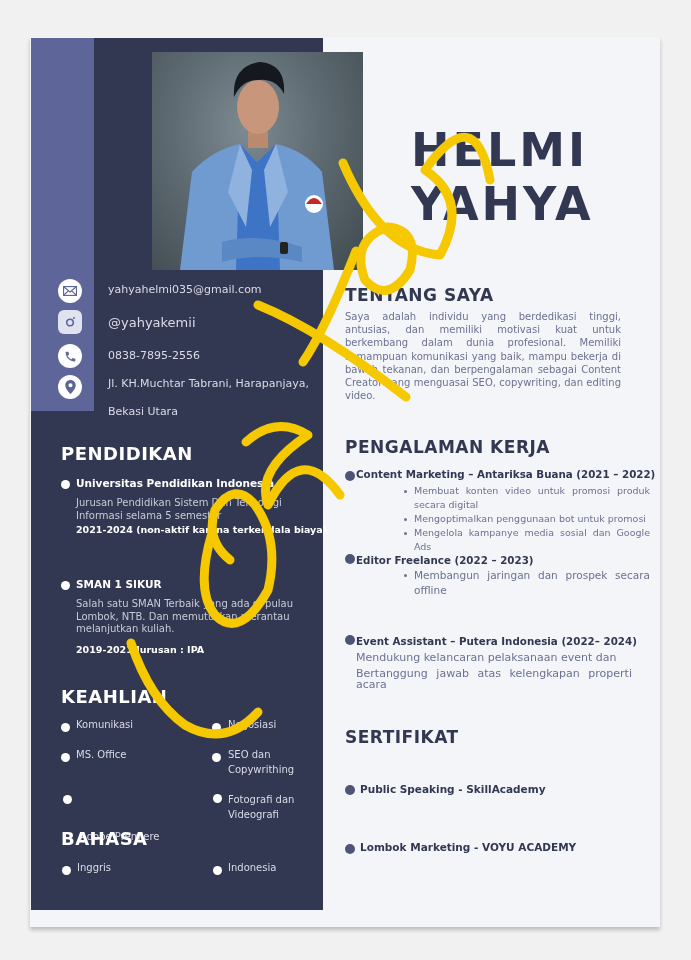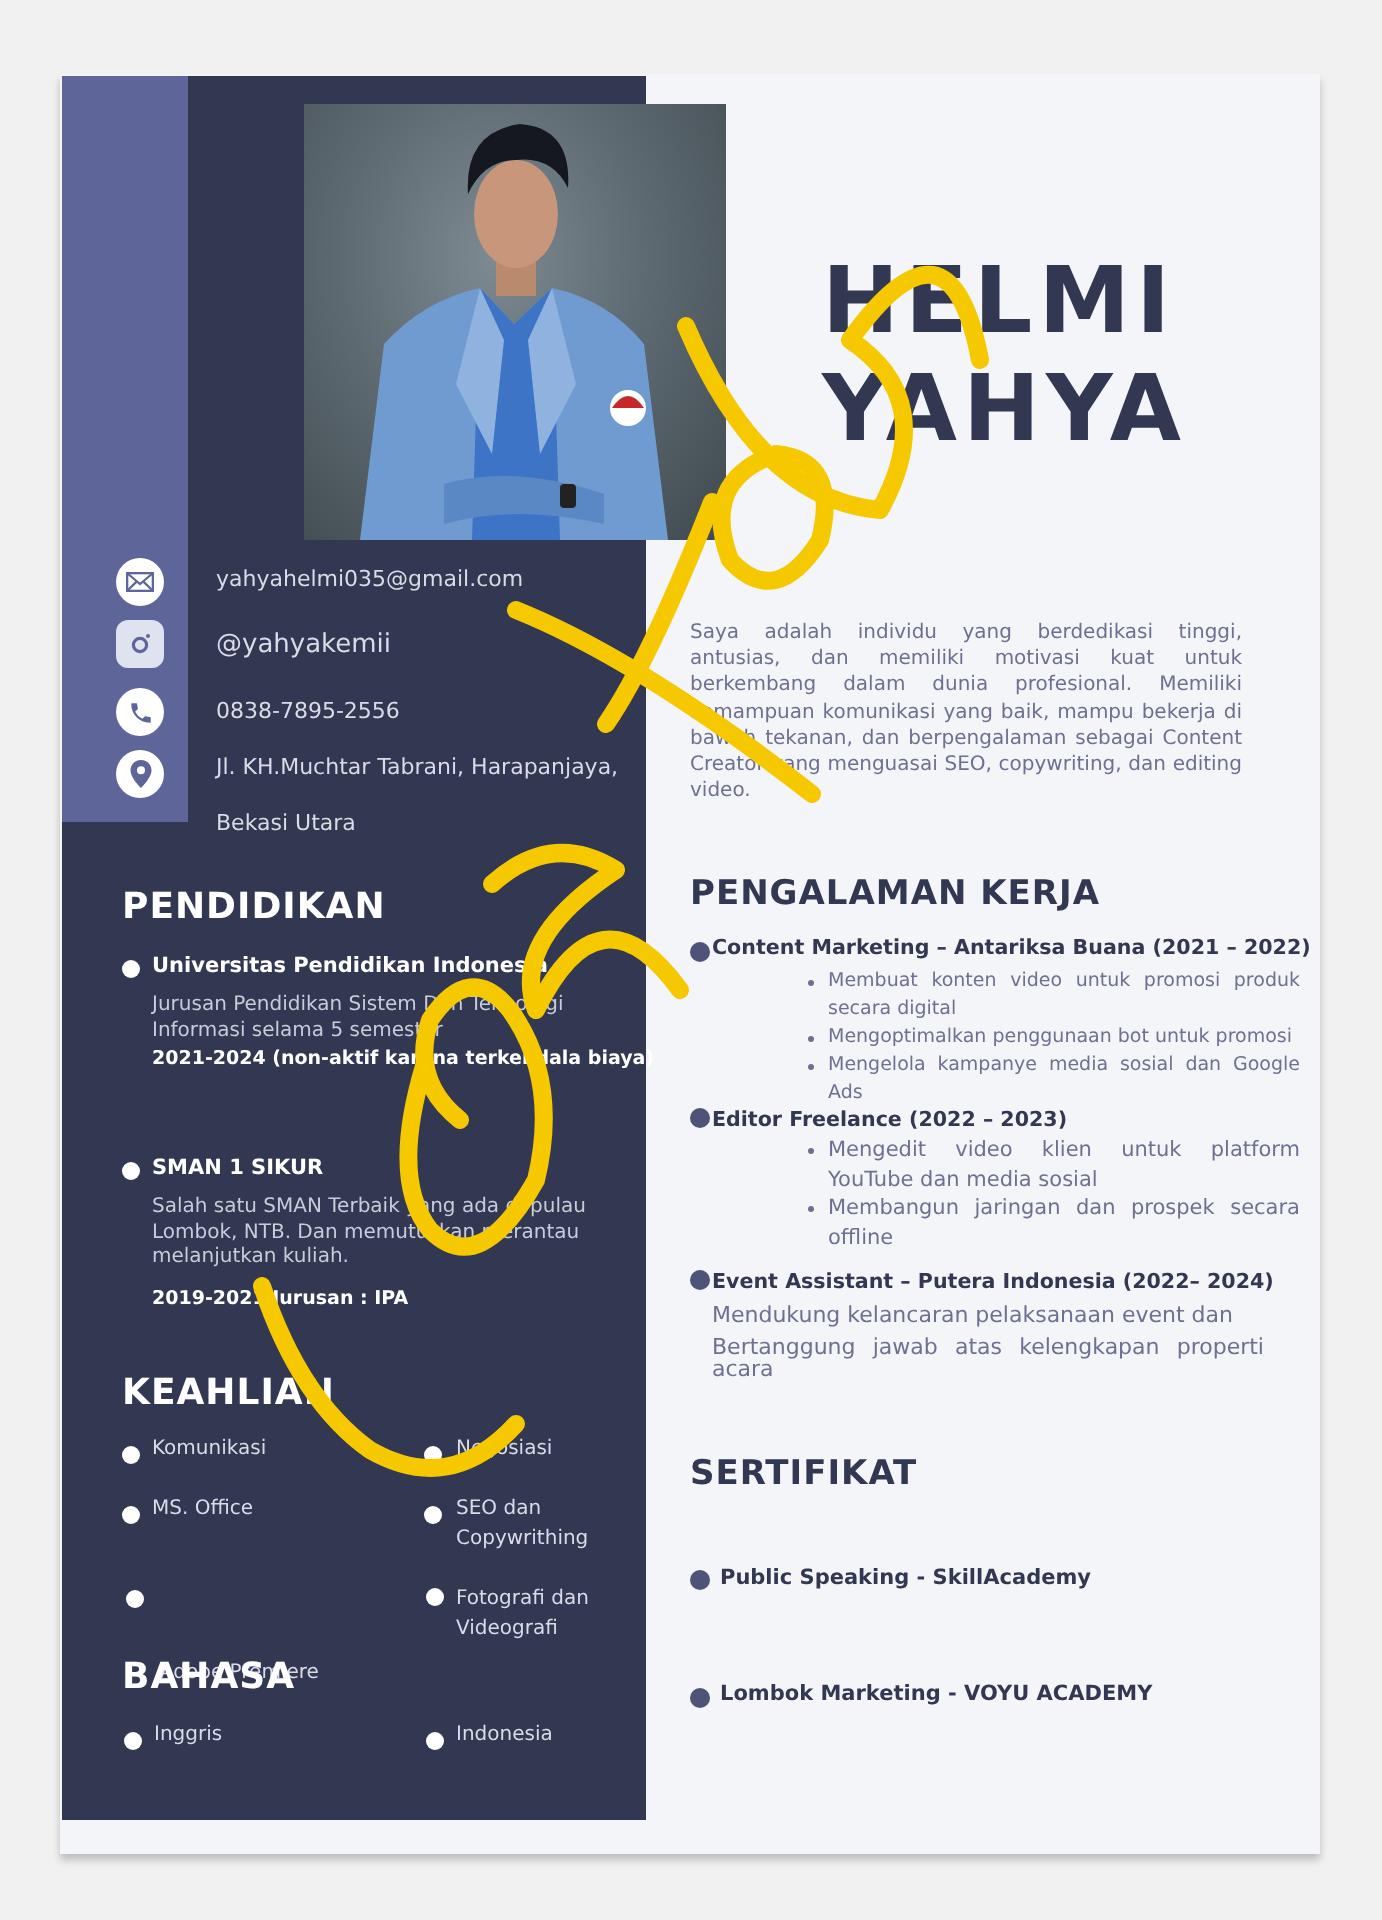--- a/index.html
+++ b/index.html
@@ -138,36 +138,36 @@
   <div class="skill" style="left:50px;top:792px">Adobe Premiere</div>
   <div class="dot" style="left:183px;top:757px"></div>
   <div class="skill" style="left:198px;top:755px;width:80px">Fotografi dan Videografi</div>
 
   <div class="side-h" style="top:791px">BAHASA</div>
   <div class="dot" style="left:32px;top:829px"></div>
   <div class="skill" style="left:47px;top:823px">Inggris</div>
   <div class="dot" style="left:183px;top:829px"></div>
   <div class="skill" style="left:198px;top:823px">Indonesia</div>
 
+  <div class="r-h" style="top:248px">TENTANG SAYA</div>
   <div class="about">Saya adalah individu yang berdedikasi tinggi, antusias, dan memiliki motivasi kuat untuk berkembang dalam dunia profesional. Memiliki kemampuan komunikasi yang baik, mampu bekerja di bawah tekanan, dan berpengalaman sebagai Content Creator yang menguasai SEO, copywriting, dan editing video.</div>
 
   <div class="r-h" style="top:400px">PENGALAMAN KERJA</div>
 
   <div class="job-dot" style="left:315px;top:434px"></div>
   <div class="job-title" style="top:431px">Content Marketing – Antariksa Buana (2021 – 2022)</div>
   <ul class="job-list" style="top:447px">
     <li>Membuat konten video untuk promosi produk secara digital</li>
     <li>Mengoptimalkan penggunaan bot untuk promosi</li>
     <li>Mengelola kampanye media sosial dan Google Ads</li>
   </ul>
 
   <div class="job-dot" style="left:315px;top:517px"></div>
   <div class="job-title" style="top:517px">Editor Freelance (2022 – 2023)</div>
   <ul class="job-list loose" style="top:531px">
-    <li>Mengedit video klien untuk platform YouTube dan media sosial</li>
     <li>Membangun jaringan dan prospek secara offline</li>
   </ul>
 
   <div class="job-dot" style="left:315px;top:598px"></div>
   <div class="job-title" style="top:598px">Event Assistant – Putera Indonesia (2022– 2024)</div>
   <div class="job-desc" style="top:614px">Mendukung kelancaran pelaksanaan event dan</div>
   <div class="job-desc" style="top:631px;line-height:11px">Bertanggung jawab atas kelengkapan properti acara</div>
 
   <div class="r-h" style="top:690px">SERTIFIKAT</div>
   <div class="job-dot" style="left:315px;top:748px"></div>

